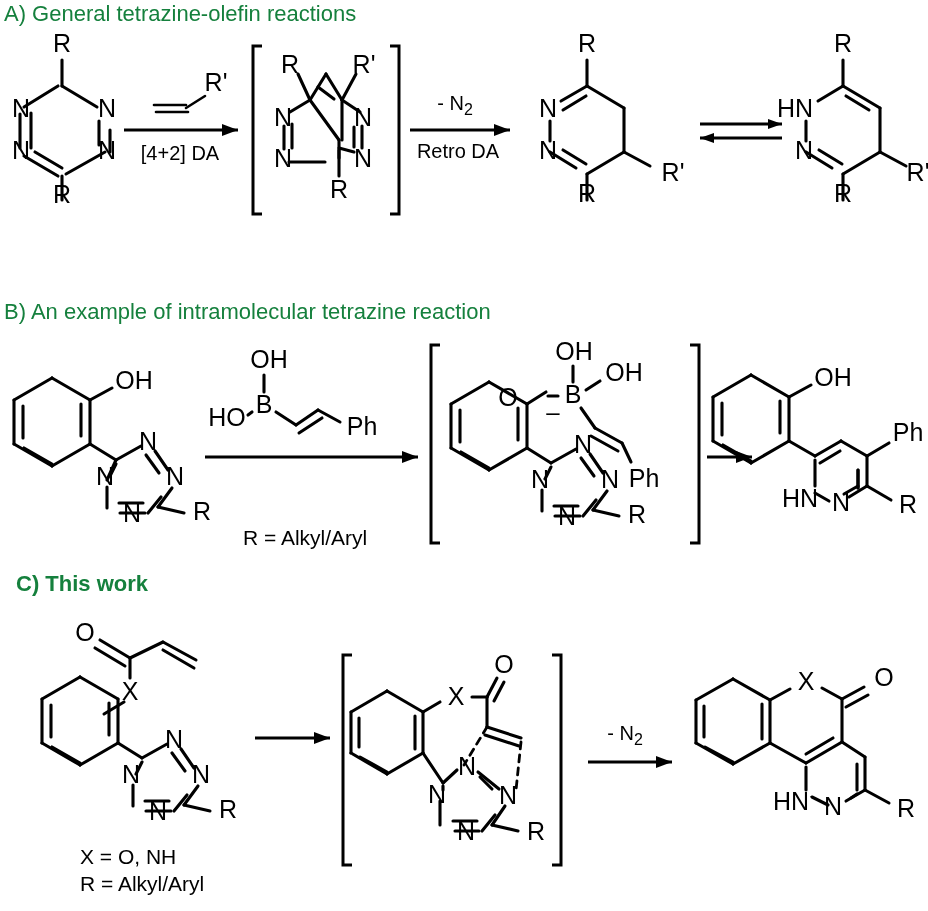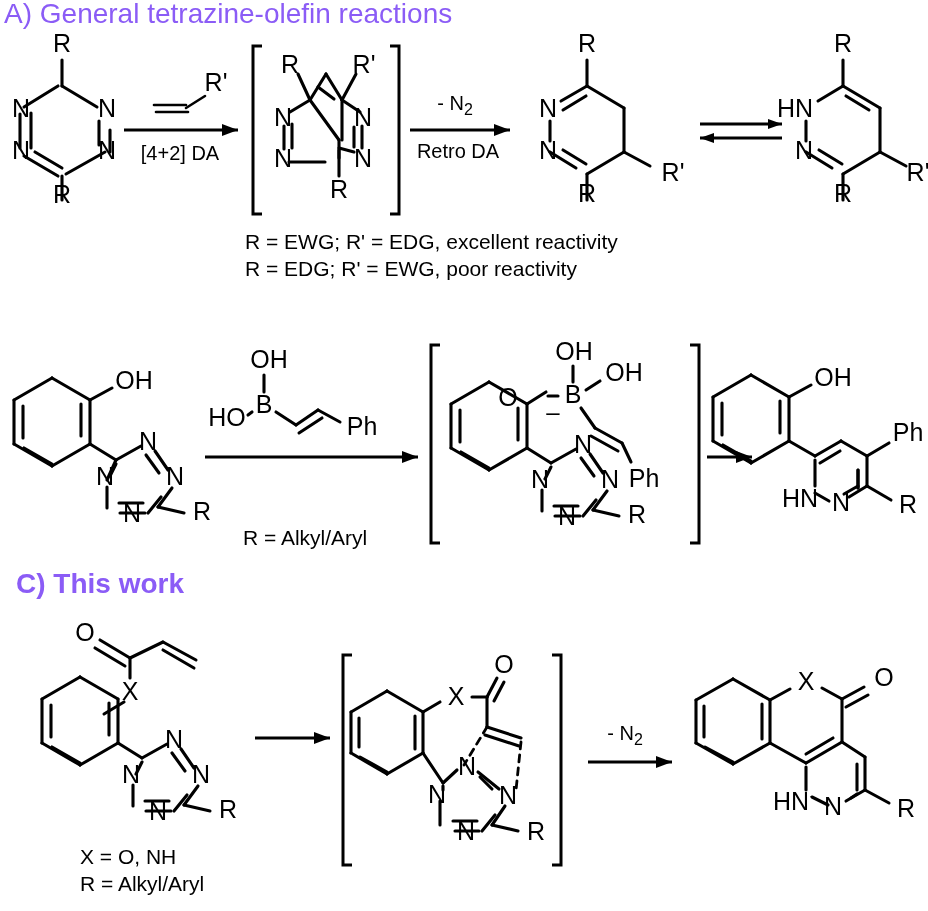--- a/index.html
+++ b/index.html
@@ -1,19 +1,19 @@
 <!DOCTYPE html>
 <html><head>
 <meta charset="utf-8">
 <style>
   html,body{margin:0;padding:0;background:#ffffff;}
   body{width:928px;height:911px;position:relative;overflow:hidden;
        font-family:"Liberation Sans","DejaVu Sans",sans-serif;color:#000;}
   .scheme{position:absolute;left:0;top:0;width:928px;height:911px;}
-  .panel-title{position:absolute;font-size:28px;line-height:24px;white-space:nowrap;color:#8b5cf6;}
+  .panel-title{position:absolute;font-size:22px;line-height:24px;white-space:nowrap;color:#15803d;}
   #title-a{left:4px;top:2px;}
   #title-b{left:4px;top:300px;}
   #title-c{left:16px;top:572px;font-weight:bold;}
   .note{position:absolute;font-size:21px;line-height:27px;white-space:nowrap;color:#000;}
   #note-a{left:245px;top:228px;}
   #note-b{left:243px;top:524px;}
   #note-c{left:80px;top:843px;}
   .note div{white-space:nowrap;}
   svg text{font-family:"Liberation Sans","DejaVu Sans",sans-serif;fill:#000;}
   .rlabel{font-size:25px;text-anchor:middle;dominant-baseline:middle;}
@@ -445,25 +445,22 @@
       <path class="bond" d="M851,798 L857,794"></path>
 
       <path class="bond" d="M865,790 L889,803"></path>
       <text class="rlabel" x="906" y="810">R</text>
       <text class="rlabel" x="791" y="803">HN</text>
       <text class="rlabel" x="833" y="808">N</text>
     </g>
 
   </svg>
 
-  <div class="note" id="note-a">
-    <div>R = EWG; R' = EDG, excellent reactivity</div>
-    <div>R = EDG; R' = EWG, poor reactivity</div>
-  </div>
-
+
+  <div class="panel-title" id="title-b">B) An example of intramolecular tetrazine reaction</div>
 
   <div class="note" id="note-b">
     <div>R = Alkyl/Aryl</div>
   </div>
 
   <div class="panel-title" id="title-c">C) This work</div>
 
   <div class="note" id="note-c">
     <div>X = O, NH</div>
     <div>R = Alkyl/Aryl</div>

